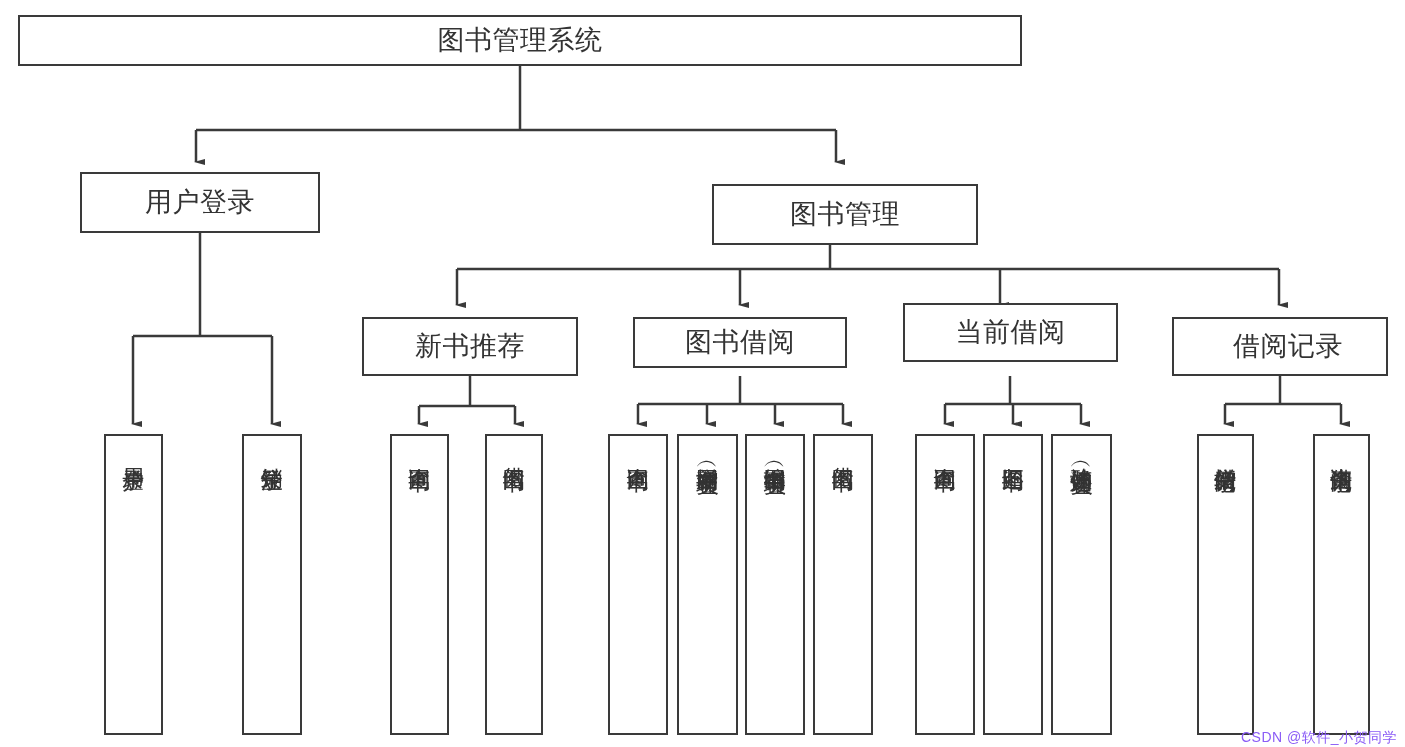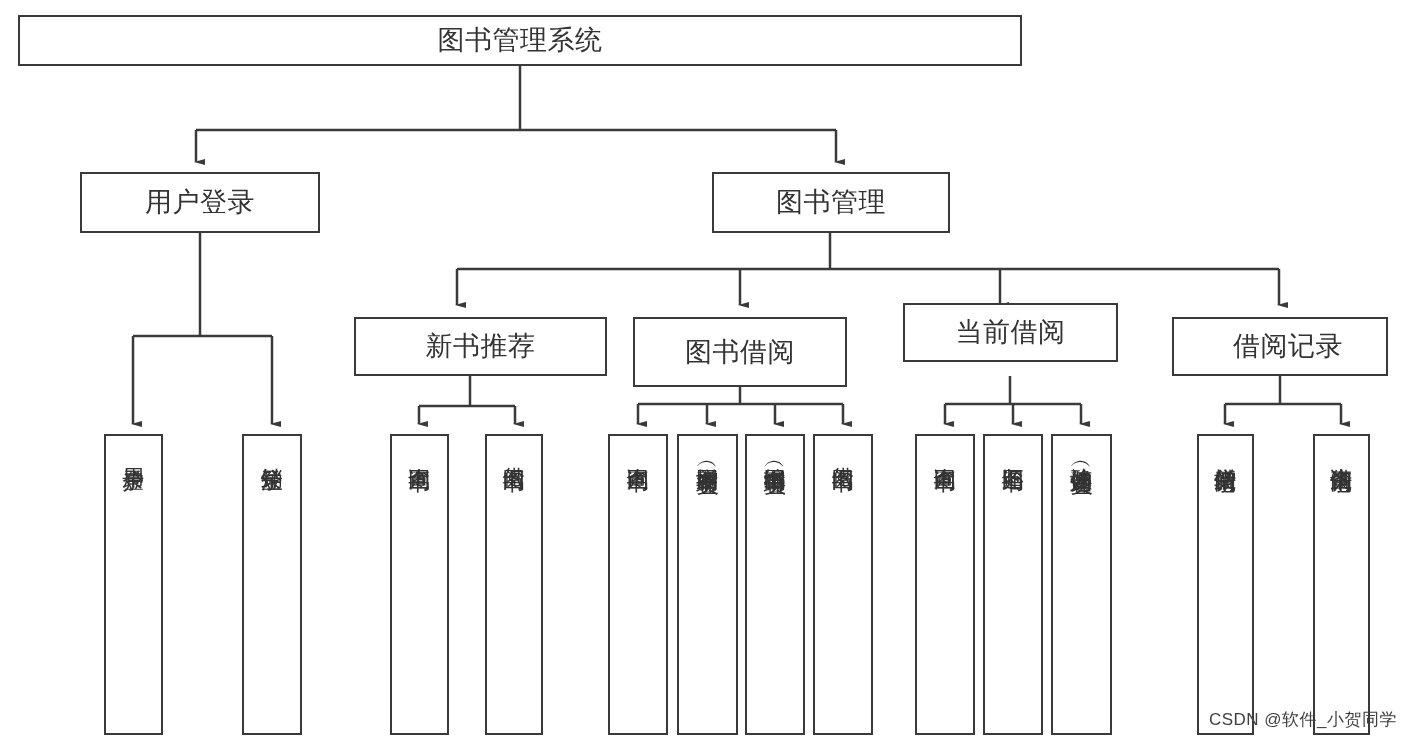--- a/index.html
+++ b/index.html
@@ -56,23 +56,23 @@
     letter-spacing: 1px;
     white-space: nowrap;
     color: #333333;
   }
   .leaf.tall .label {
     font-size: 22px;
   }
   #watermark {
     position: absolute;
     right: 8px;
-    bottom: 16px;
-    font-size: 17px;
-    color: #404040;
+    bottom: 0;
+    font-size: 14px;
+    color: #8b5cf6;
     letter-spacing: 0.5px;
     white-space: nowrap;
   }
 </style>
 </head>
 <body>
 
 <div id="canvas">
 
   <svg class="wires" viewBox="0 0 1405 747" xmlns="http://www.w3.org/2000/svg">
@@ -126,29 +126,29 @@
   </svg>
 
   <div class="node" style="left:18px; top:15px; width:1004px; height:51px;">
     <span class="label">图书管理系统</span>
   </div>
 
   <div class="node" style="left:80px; top:172px; width:240px; height:61px;">
     <span class="label">用户登录</span>
   </div>
 
-  <div class="node" style="left:712px; top:172px; width:238px; height:61px;">
+  <div class="node" style="left:712px; top:184px; width:266px; height:61px;">
     <span class="label">图书管理</span>
   </div>
 
-  <div class="node" style="left:354px; top:317px; width:253px; height:59px;">
+  <div class="node" style="left:362px; top:317px; width:216px; height:59px;">
     <span class="label">新书推荐</span>
   </div>
 
-  <div class="node" style="left:633px; top:317px; width:214px; height:70px;">
+  <div class="node" style="left:633px; top:317px; width:214px; height:51px;">
     <span class="label">图书借阅</span>
   </div>
 
   <div class="node" style="left:903px; top:303px; width:215px; height:59px;">
     <span class="label">当前借阅</span>
   </div>
 
   <div class="node" style="left:1172px; top:317px; width:216px; height:59px;padding-left:16px;">
     <span class="label">借阅记录</span>
   </div>

